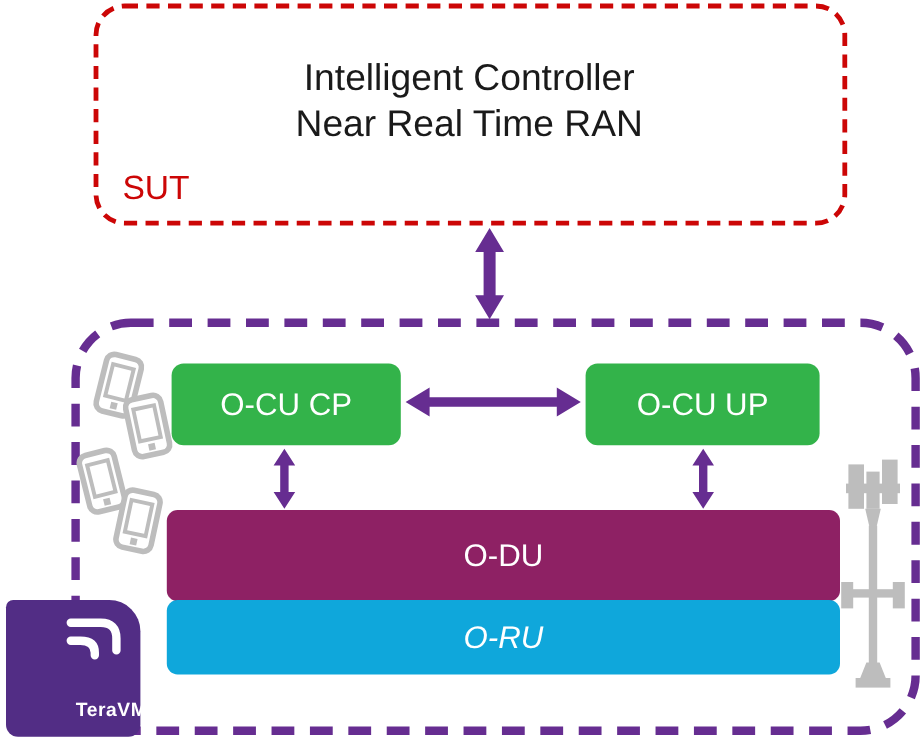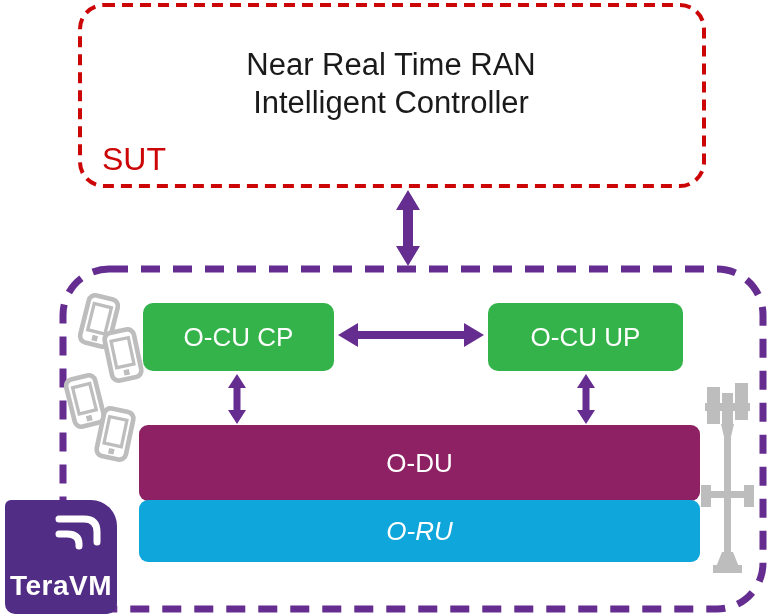--- a/index.html
+++ b/index.html
@@ -12,21 +12,21 @@
   
   .sut-rect{fill:#ffffff;stroke:var(--red,#cc0606);stroke-width:4;stroke-dasharray:11 7;}
   .env-rect{fill:none;stroke:var(--purple,#662d91);stroke-width:7;stroke-dasharray:19 13;}
 
   
   .sut-title{
     position:absolute;left:78px;top:46px;width:626px;text-align:center;
     font-size:31px;line-height:38px;color:#1a1a1a;
   }
   .sut-label{
-    position:absolute;left:102px;top:141px;font-size:32px;color:var(--red,#cc0606);
+    position:absolute;left:102px;top:141px;font-size:28px;color:var(--red,#cc0606);
   }
 
   
   .node{
     position:absolute;display:flex;align-items:center;justify-content:center;
     color:#ffffff;font-size:26px;
   }
   .node.green{background:var(--green,#33b34a);border-radius:10px;}
   #ocu-cp{left:143px;top:303px;width:191px;height:68px;}
   #ocu-up{left:488px;top:303px;width:195px;height:68px;}
@@ -42,34 +42,34 @@
   .tower{fill:var(--gray,#b3b3b3);}
 
   
   .teravm-badge{
     position:absolute;left:5px;top:500px;width:112px;height:114px;
     background:var(--teravm,#522d85);border-radius:6px 26px 10px 10px;
   }
   .teravm-logo{right:12px;top:8px;}
   .teravm-label{
     position:absolute;left:0;bottom:12px;width:100%;text-align:center;
-    color:#fff;font-size:28px;font-weight:600;letter-spacing:0.5px;
+    color:#fff;font-size:16px;font-weight:600;letter-spacing:0.5px;padding-left:32px;
   }
 </style>
 </head>
 <body>
 
 <div id="canvas">
 
   <svg style="left:76px;top:1px;" width="632" height="190" viewBox="0 0 632 190">
     <rect class="sut-rect" x="4" y="4" width="624" height="181" rx="24"></rect>
   </svg>
   <div class="sut-title">
+    <div>Intelligent Controller</div>
     <div>Near Real Time RAN</div>
-    <div>Intelligent Controller</div>
   </div>
   <div class="sut-label">SUT</div>
 
   <svg style="left:395px;top:190px;" width="26" height="76" viewBox="0 0 26 76">
     <polygon class="arrow" points="13,0 25,20 18,20 18,56 25,56 13,76 1,56 8,56 8,20 1,20"></polygon>
   </svg>
 
   <svg style="left:58px;top:264px;" width="712" height="352" viewBox="0 0 712 352">
     <rect class="env-rect" x="5" y="5" width="700" height="340" rx="46"></rect>
   </svg>

